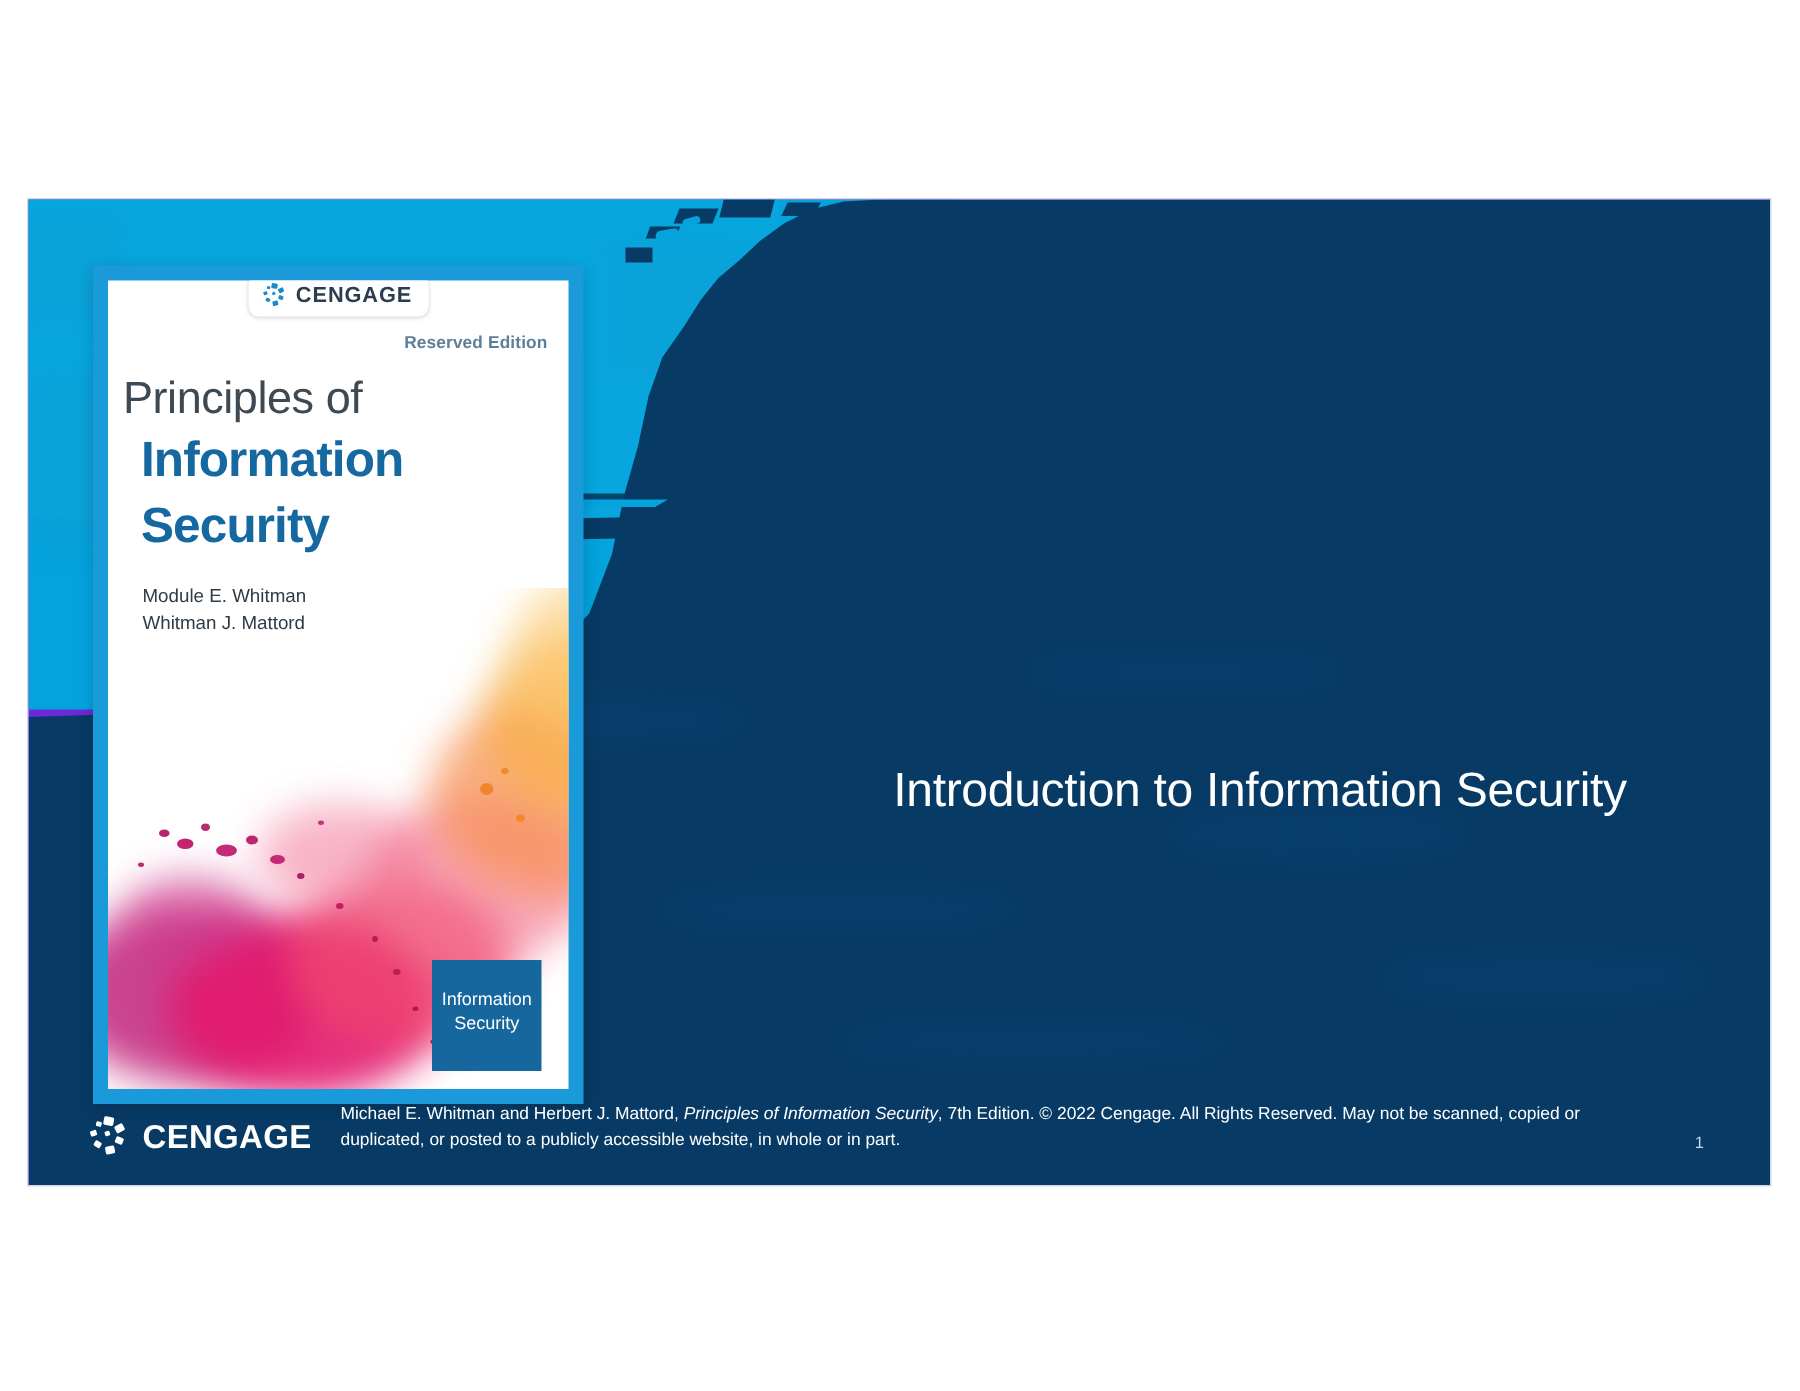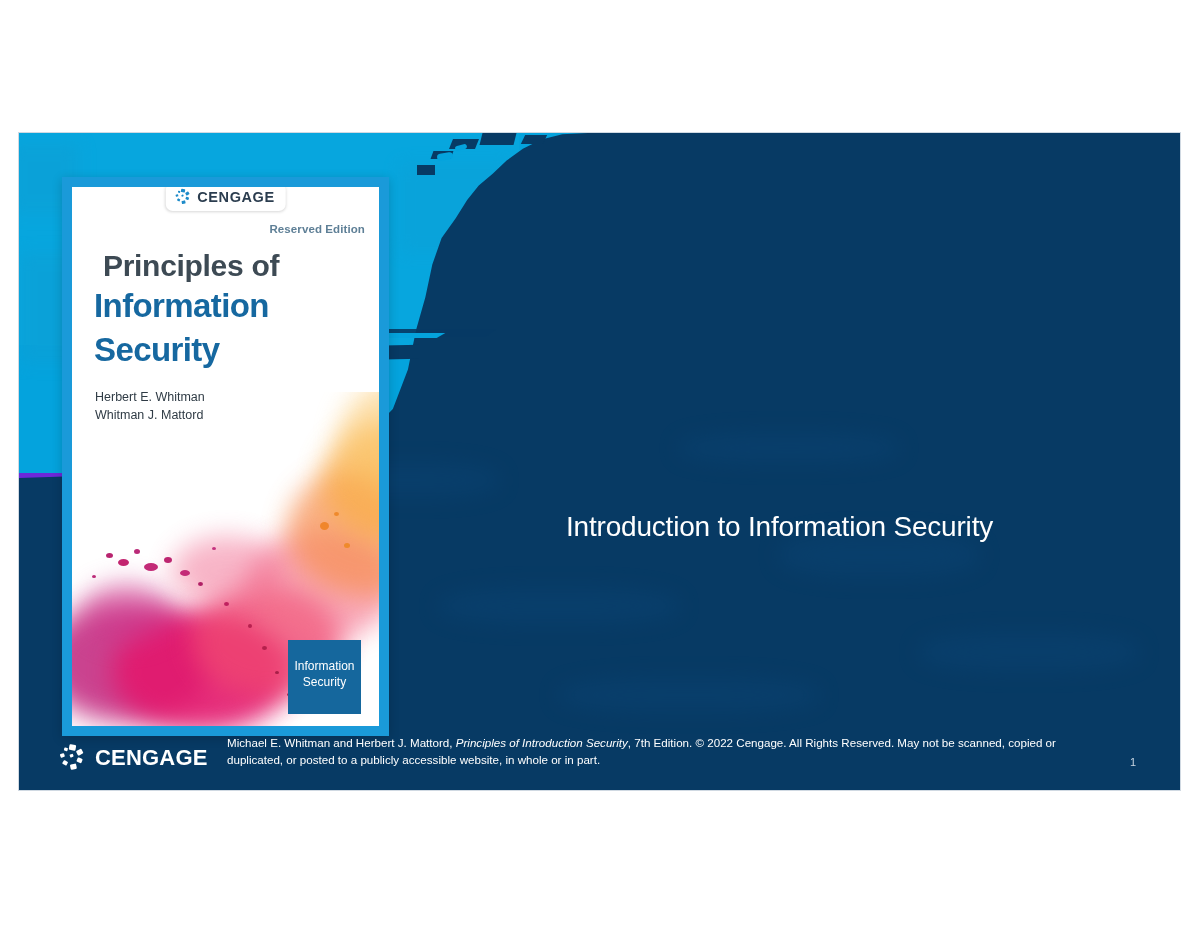--- a/index.html
+++ b/index.html
@@ -126,25 +126,25 @@
     position: absolute;
     right: 14px;
     top: 36px;
     font-size: 11.5px;
     font-weight: 700;
     color: #5e7f96;
     letter-spacing: .1px;
   }
   .bt1 {
     position: absolute;
-    left: 31px;
+    left: 10px;
     top: 62px;
     font-size: 30px;
     color: #3d4a54;
-    font-weight: 700;
+    font-weight: 400;
     letter-spacing: -.3px;
   }
   .bt2 {
     position: absolute;
     left: 22px;
     top: 96px;
     font-size: 33px;
     color: #1668a0;
     font-weight: 700;
     letter-spacing: -.6px;
@@ -189,28 +189,29 @@
     left: 547px;
     top: 274px;
     font-size: 48px;
     font-weight: 700;
     color: #ffffff;
     letter-spacing: -.5px;
     line-height: 56px;
   }
   .title-sub {
     position: absolute;
-    left: 547px;
+    left: 571px;
     top: 373px;
     width: 500px;
-    font-size: 28px;
+    font-size: 32px;
     font-weight: 400;
     color: #ffffff;
     line-height: 41px;
     letter-spacing: -.2px;
+    text-align: center;
   }
 
   
   .footer-logo {
     position: absolute;
     left: 38px;
     bottom: 17px;
     display: flex;
     align-items: center;
     gap: 8px;
@@ -323,21 +324,21 @@
           </svg>
           <span class="bw">CENGAGE</span>
         </div>
 
         <div class="edition">Reserved Edition</div>
 
         <div class="bt1">Principles of</div>
         <div class="bt2">Information</div>
         <div class="bt2" style="top:140px;">Security</div>
 
-        <div class="bauth">Herbert E. Whitman</div>
+        <div class="bauth">Module E. Whitman</div>
         <div class="bauth" style="top:219px;">Whitman J. Mattord</div>
 
         <div class="book-label">
           <div>Information</div>
           <div>Security</div>
         </div>
 
       </div>
     </div>
 
@@ -352,18 +353,18 @@
           <rect x="12.4" y="19.6" width="5.8" height="5.0" rx="1.1" transform="rotate(-12 15.3 22.1)"></rect>
           <rect x="5.4" y="16.6" width="4.4" height="3.8" rx="0.9" transform="rotate(30 7.6 18.5)"></rect>
           <rect x="3.0" y="9.9" width="4.0" height="3.5" rx="0.8" transform="rotate(-18 5 11.6)"></rect>
           <rect x="6.6" y="4.4" width="3.4" height="3.0" rx="0.7" transform="rotate(14 8.3 5.9)"></rect>
           <rect x="12.0" y="10.4" width="3.2" height="2.9" rx="0.7" transform="rotate(-20 13.6 11.8)"></rect>
         </g>
       </svg>
       <span class="fw">CENGAGE</span>
     </div>
 
-    <div class="footer-note"><span>Michael E. Whitman and Herbert J. Mattord, </span><i>Principles of Introduction Security</i><span>, 7th Edition. © 2022 Cengage. All Rights Reserved. May not be scanned, copied or duplicated, or posted to a publicly accessible website, in whole or in part.</span></div>
+    <div class="footer-note"><span>Michael E. Whitman and Herbert J. Mattord, </span><i>Principles of Information Security</i><span>, 7th Edition. © 2022 Cengage. All Rights Reserved. May not be scanned, copied or duplicated, or posted to a publicly accessible website, in whole or in part.</span></div>
 
     <div class="page-num">1</div>
 
   </div>
 </div>
 
 </body></html>

